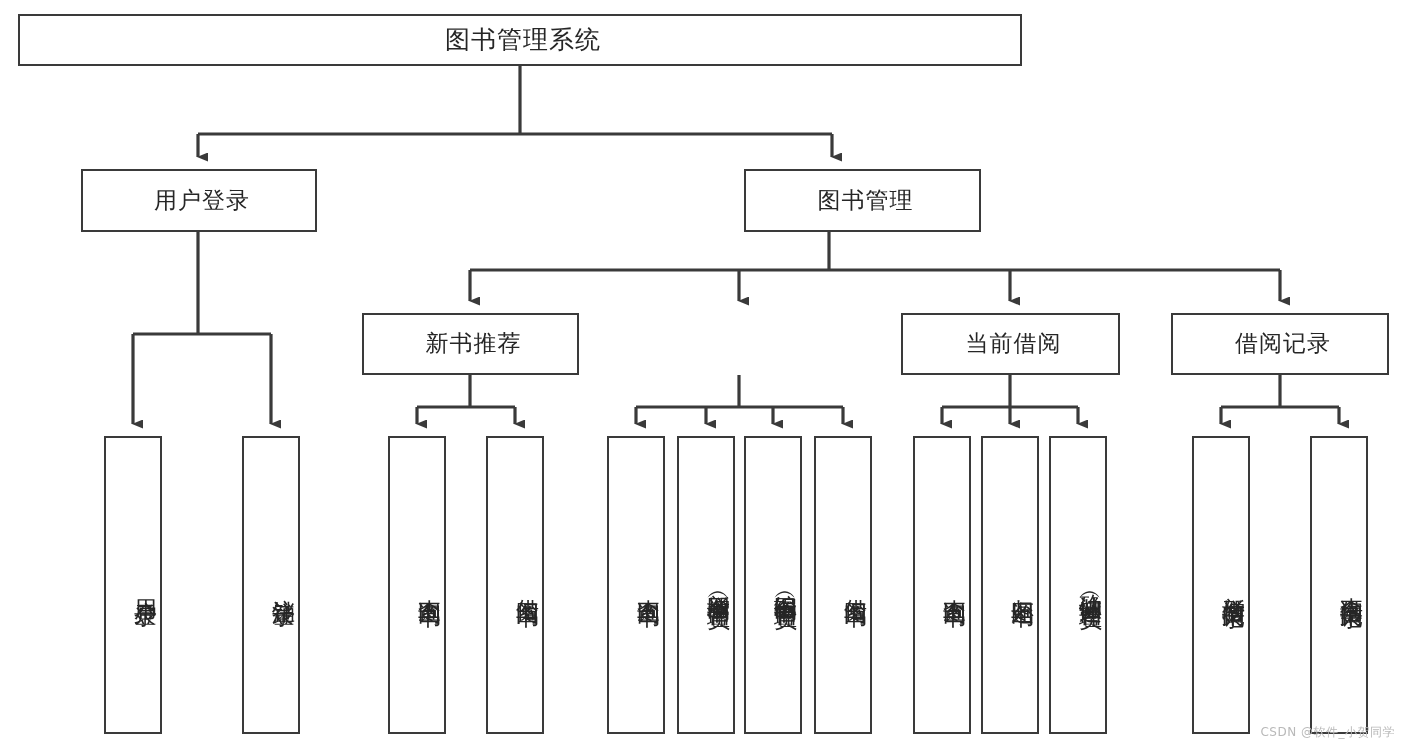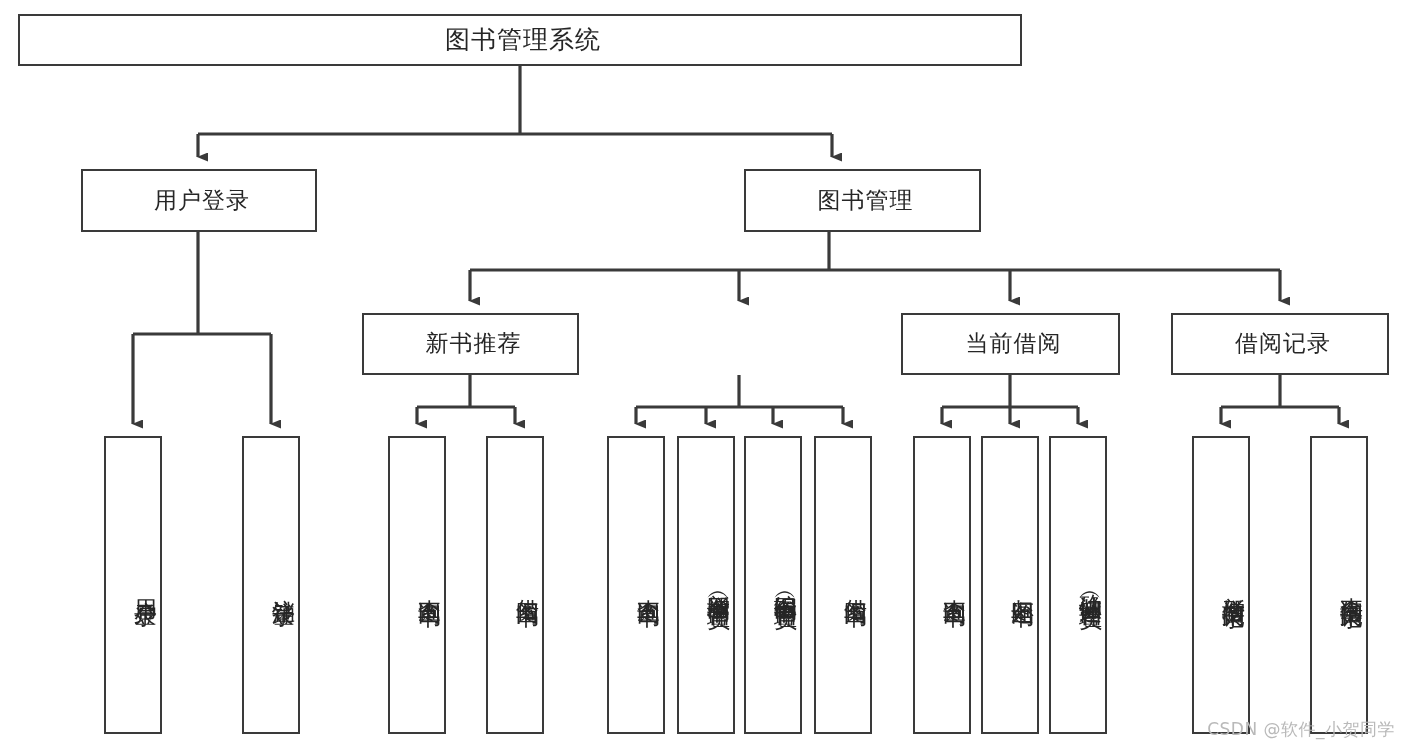--- a/index.html
+++ b/index.html
@@ -59,21 +59,21 @@
     display: block;
     text-align: center;
   }
   #title-node {
     font-size: 25px;
   }
   .watermark {
     position: absolute;
     right: 10px;
     bottom: 6px;
-    font-size: 17px;
+    font-size: 12px;
     color: #b9b9b9;
     white-space: nowrap;
     letter-spacing: 0.5px;
   }
 </style>
 </head>
 <body>
 
 <div id="canvas">
 

